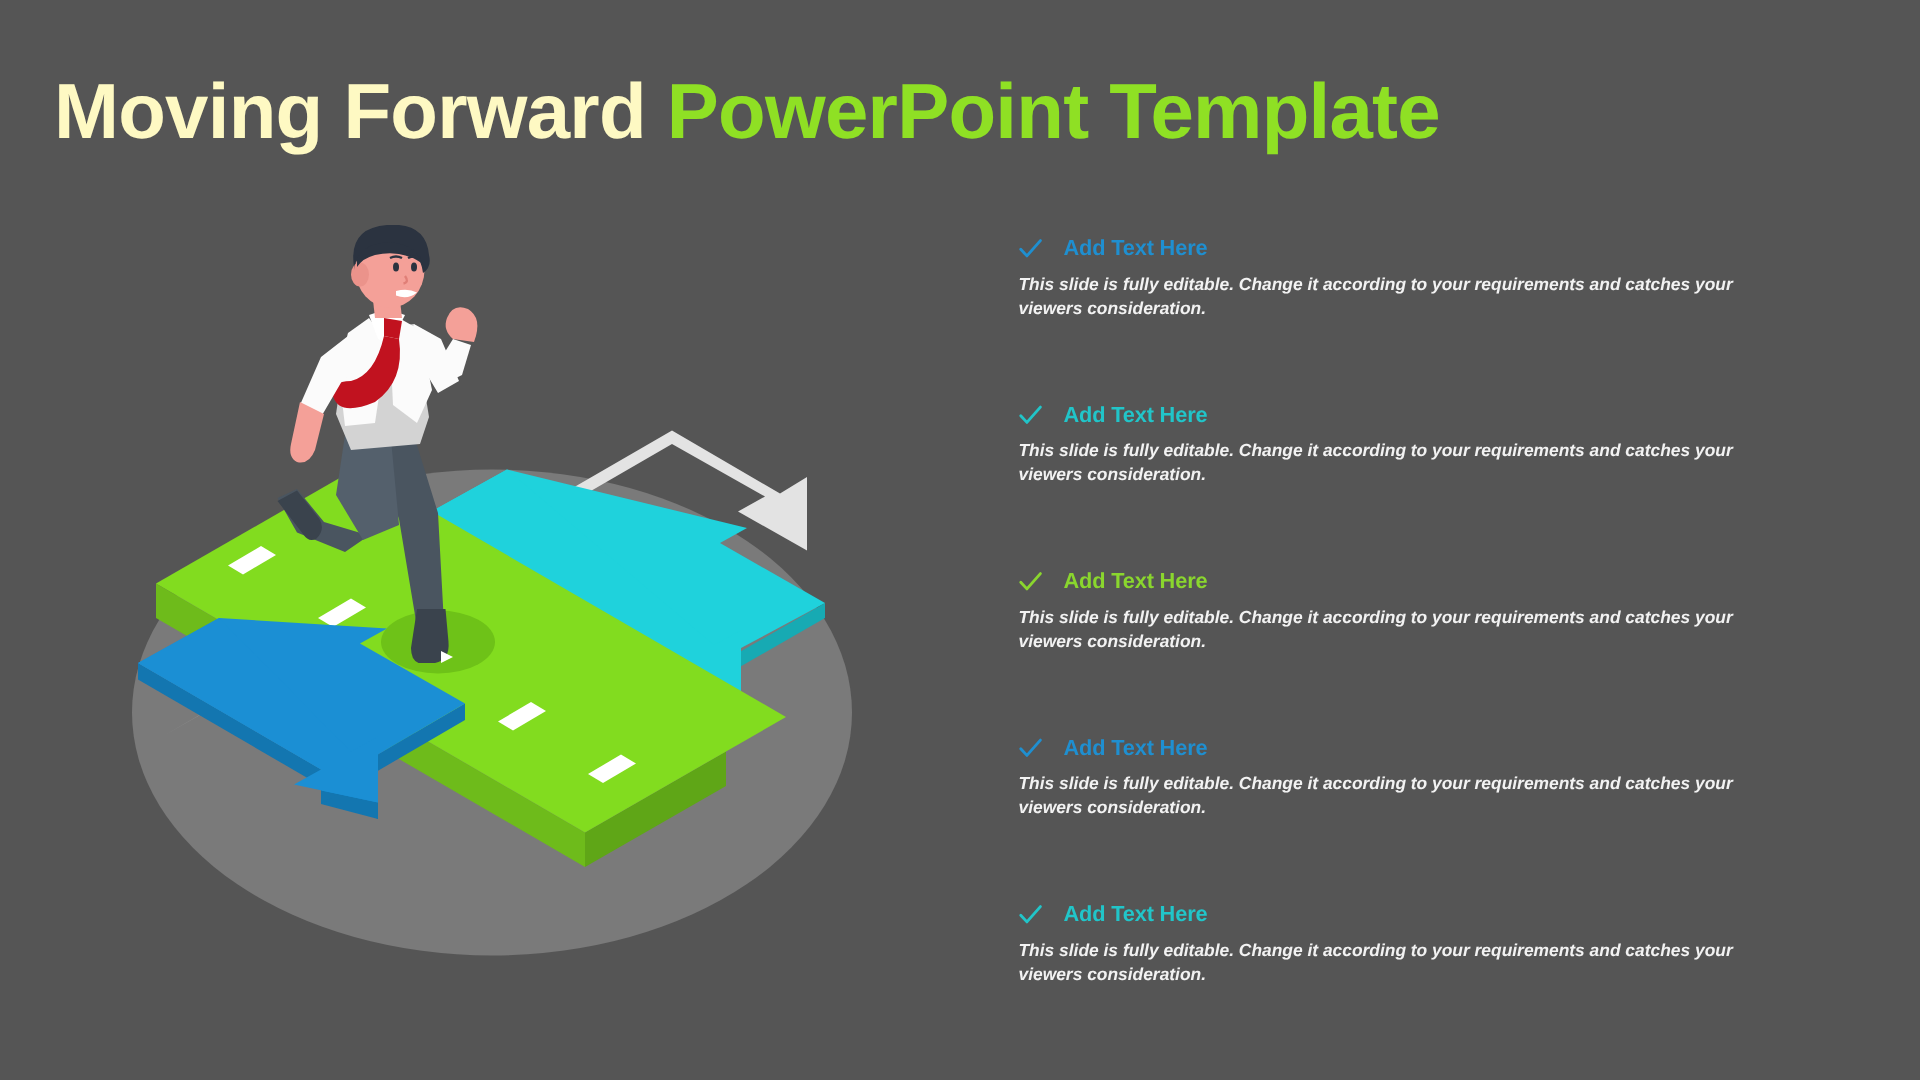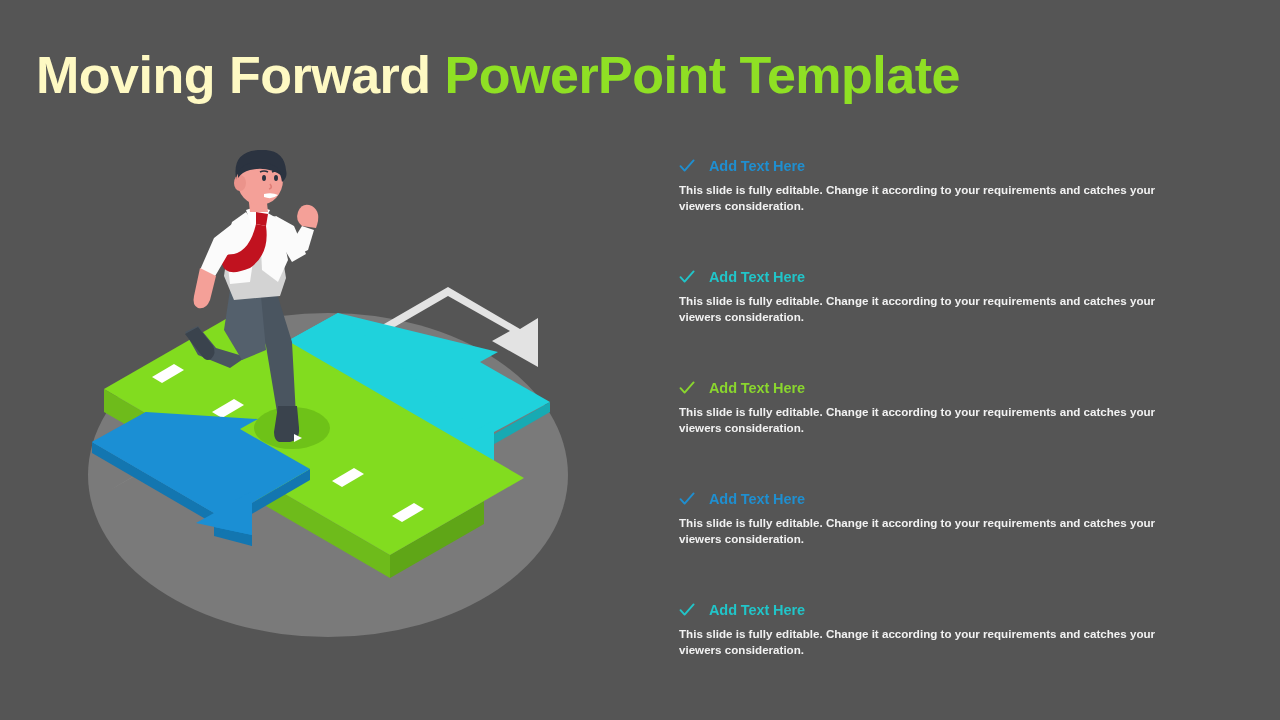--- a/index.html
+++ b/index.html
@@ -64,20 +64,21 @@
   }
   .item-title {
     font-size: 14.5px;
     font-weight: bold;
     letter-spacing: -0.1px;
     font-family: "Liberation Sans", sans-serif;
   }
   .item-body {
     margin-top: 6px;
     font-size: 11.6px;
+    font-style: italic;
     font-weight: bold;
     color: #f2f2f2;
     line-height: 15.5px;
     width: 508px;
     font-family: "Liberation Sans", sans-serif;
   }
 
   
   #illustration {
     position: absolute;

